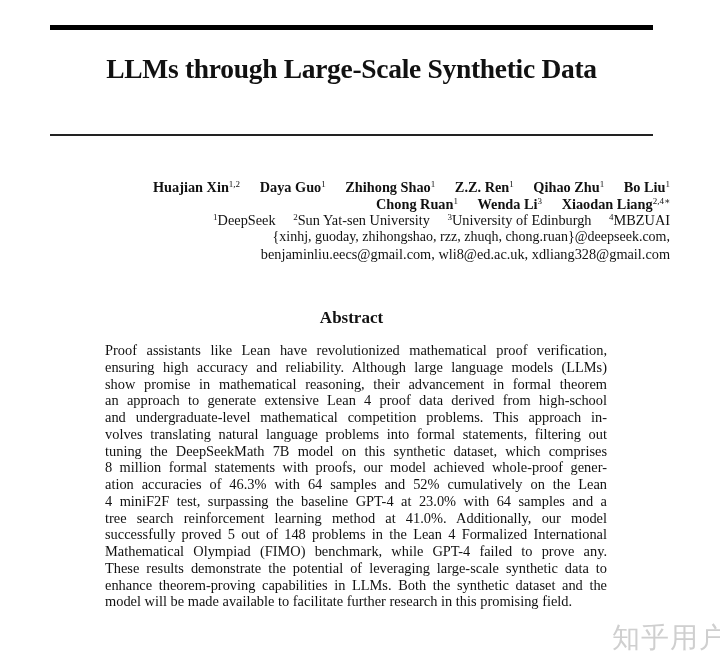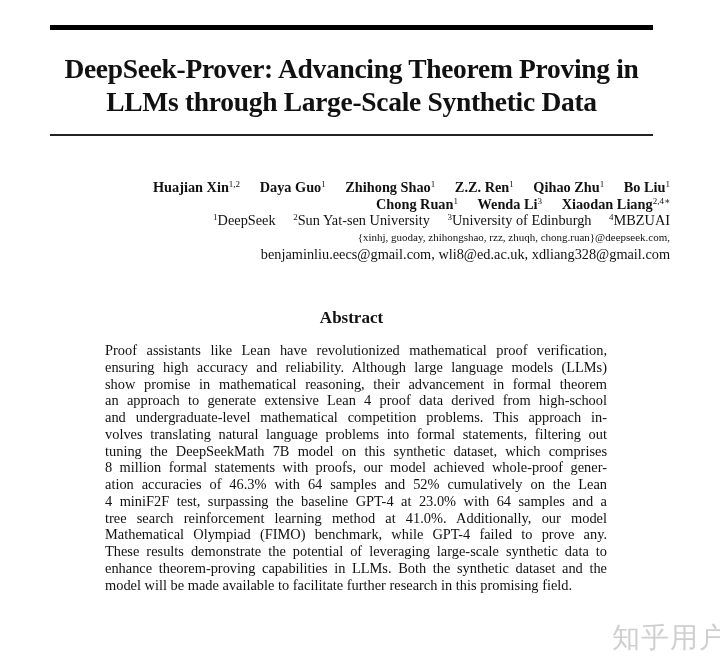--- a/index.html
+++ b/index.html
@@ -17,21 +17,21 @@
   .title div { white-space: nowrap; }
   .authors {
     position: absolute; left: 50px; width: 620px; top: 179px;
     text-align: right; font-size: 14.3px; line-height: 16.7px;
   }
   .authors .line { white-space: nowrap; }
   .authors b { font-weight: bold; }
   .authors .sep { display: inline-block; width: 16px; }
   .authors .sep-s { display: inline-block; width: 14px; }
   .authors sup { font-size: 9px; vertical-align: 5px; line-height: 0; font-weight: normal; }
-  .email-1 { font-size: 11px; }
+  .email-1 { font-size: 14px; }
   .abstract-heading {
     position: absolute; left: 50px; width: 603px; top: 308px;
     text-align: center; font-weight: bold; font-size: 17px;
   }
   .abstract {
     position: absolute; left: 105px; width: 502px; top: 342px;
     font-size: 14.4px; line-height: 16.76px;
   }
   .abstract .aline {
     text-align: justify; text-align-last: justify; white-space: nowrap;
@@ -43,21 +43,20 @@
     font-family: "DejaVu Sans", sans-serif; font-size: 28px; color: #cfcfcf;
     letter-spacing: 1px; white-space: nowrap;
   }
 </style>
 </head>
 <body>
 
 <div class="rule-top"></div>
 
 <div class="title">
-  <div>DeepSeek-Prover: Advancing Theorem Proving in</div>
   <div>LLMs through Large-Scale Synthetic Data</div>
 </div>
 
 <div class="rule-bottom"></div>
 
 <div class="authors">
   <div class="line">
     <b>Huajian Xin</b><sup>1,2</sup><span class="sep"></span>
     <b>Daya Guo</b><sup>1</sup><span class="sep"></span>
     <b>Zhihong Shao</b><sup>1</sup><span class="sep"></span>
@@ -87,19 +86,20 @@
   <span class="aline">ensuring high accuracy and reliability. Although large language models (LLMs)</span>
   <span class="aline">show promise in mathematical reasoning, their advancement in formal theorem</span>
   <span class="aline">an approach to generate extensive Lean 4 proof data derived from high-school</span>
   <span class="aline">and undergraduate-level mathematical competition problems. This approach in-</span>
   <span class="aline">volves translating natural language problems into formal statements, filtering out</span>
   <span class="aline">tuning the DeepSeekMath 7B model on this synthetic dataset, which comprises</span>
   <span class="aline">8 million formal statements with proofs, our model achieved whole-proof gener-</span>
   <span class="aline">ation accuracies of 46.3% with 64 samples and 52% cumulatively on the Lean</span>
   <span class="aline">4 miniF2F test, surpassing the baseline GPT-4 at 23.0% with 64 samples and a</span>
   <span class="aline">tree search reinforcement learning method at 41.0%. Additionally, our model</span>
+  <span class="aline">successfully proved 5 out of 148 problems in the Lean 4 Formalized International</span>
   <span class="aline">Mathematical Olympiad (FIMO) benchmark, while GPT-4 failed to prove any.</span>
   <span class="aline">These results demonstrate the potential of leveraging large-scale synthetic data to</span>
   <span class="aline">enhance theorem-proving capabilities in LLMs. Both the synthetic dataset and the</span>
   <span class="aline last">model will be made available to facilitate further research in this promising field.</span>
 </div>
 
 <div class="watermark">知乎用户</div>
 
 </body></html>

